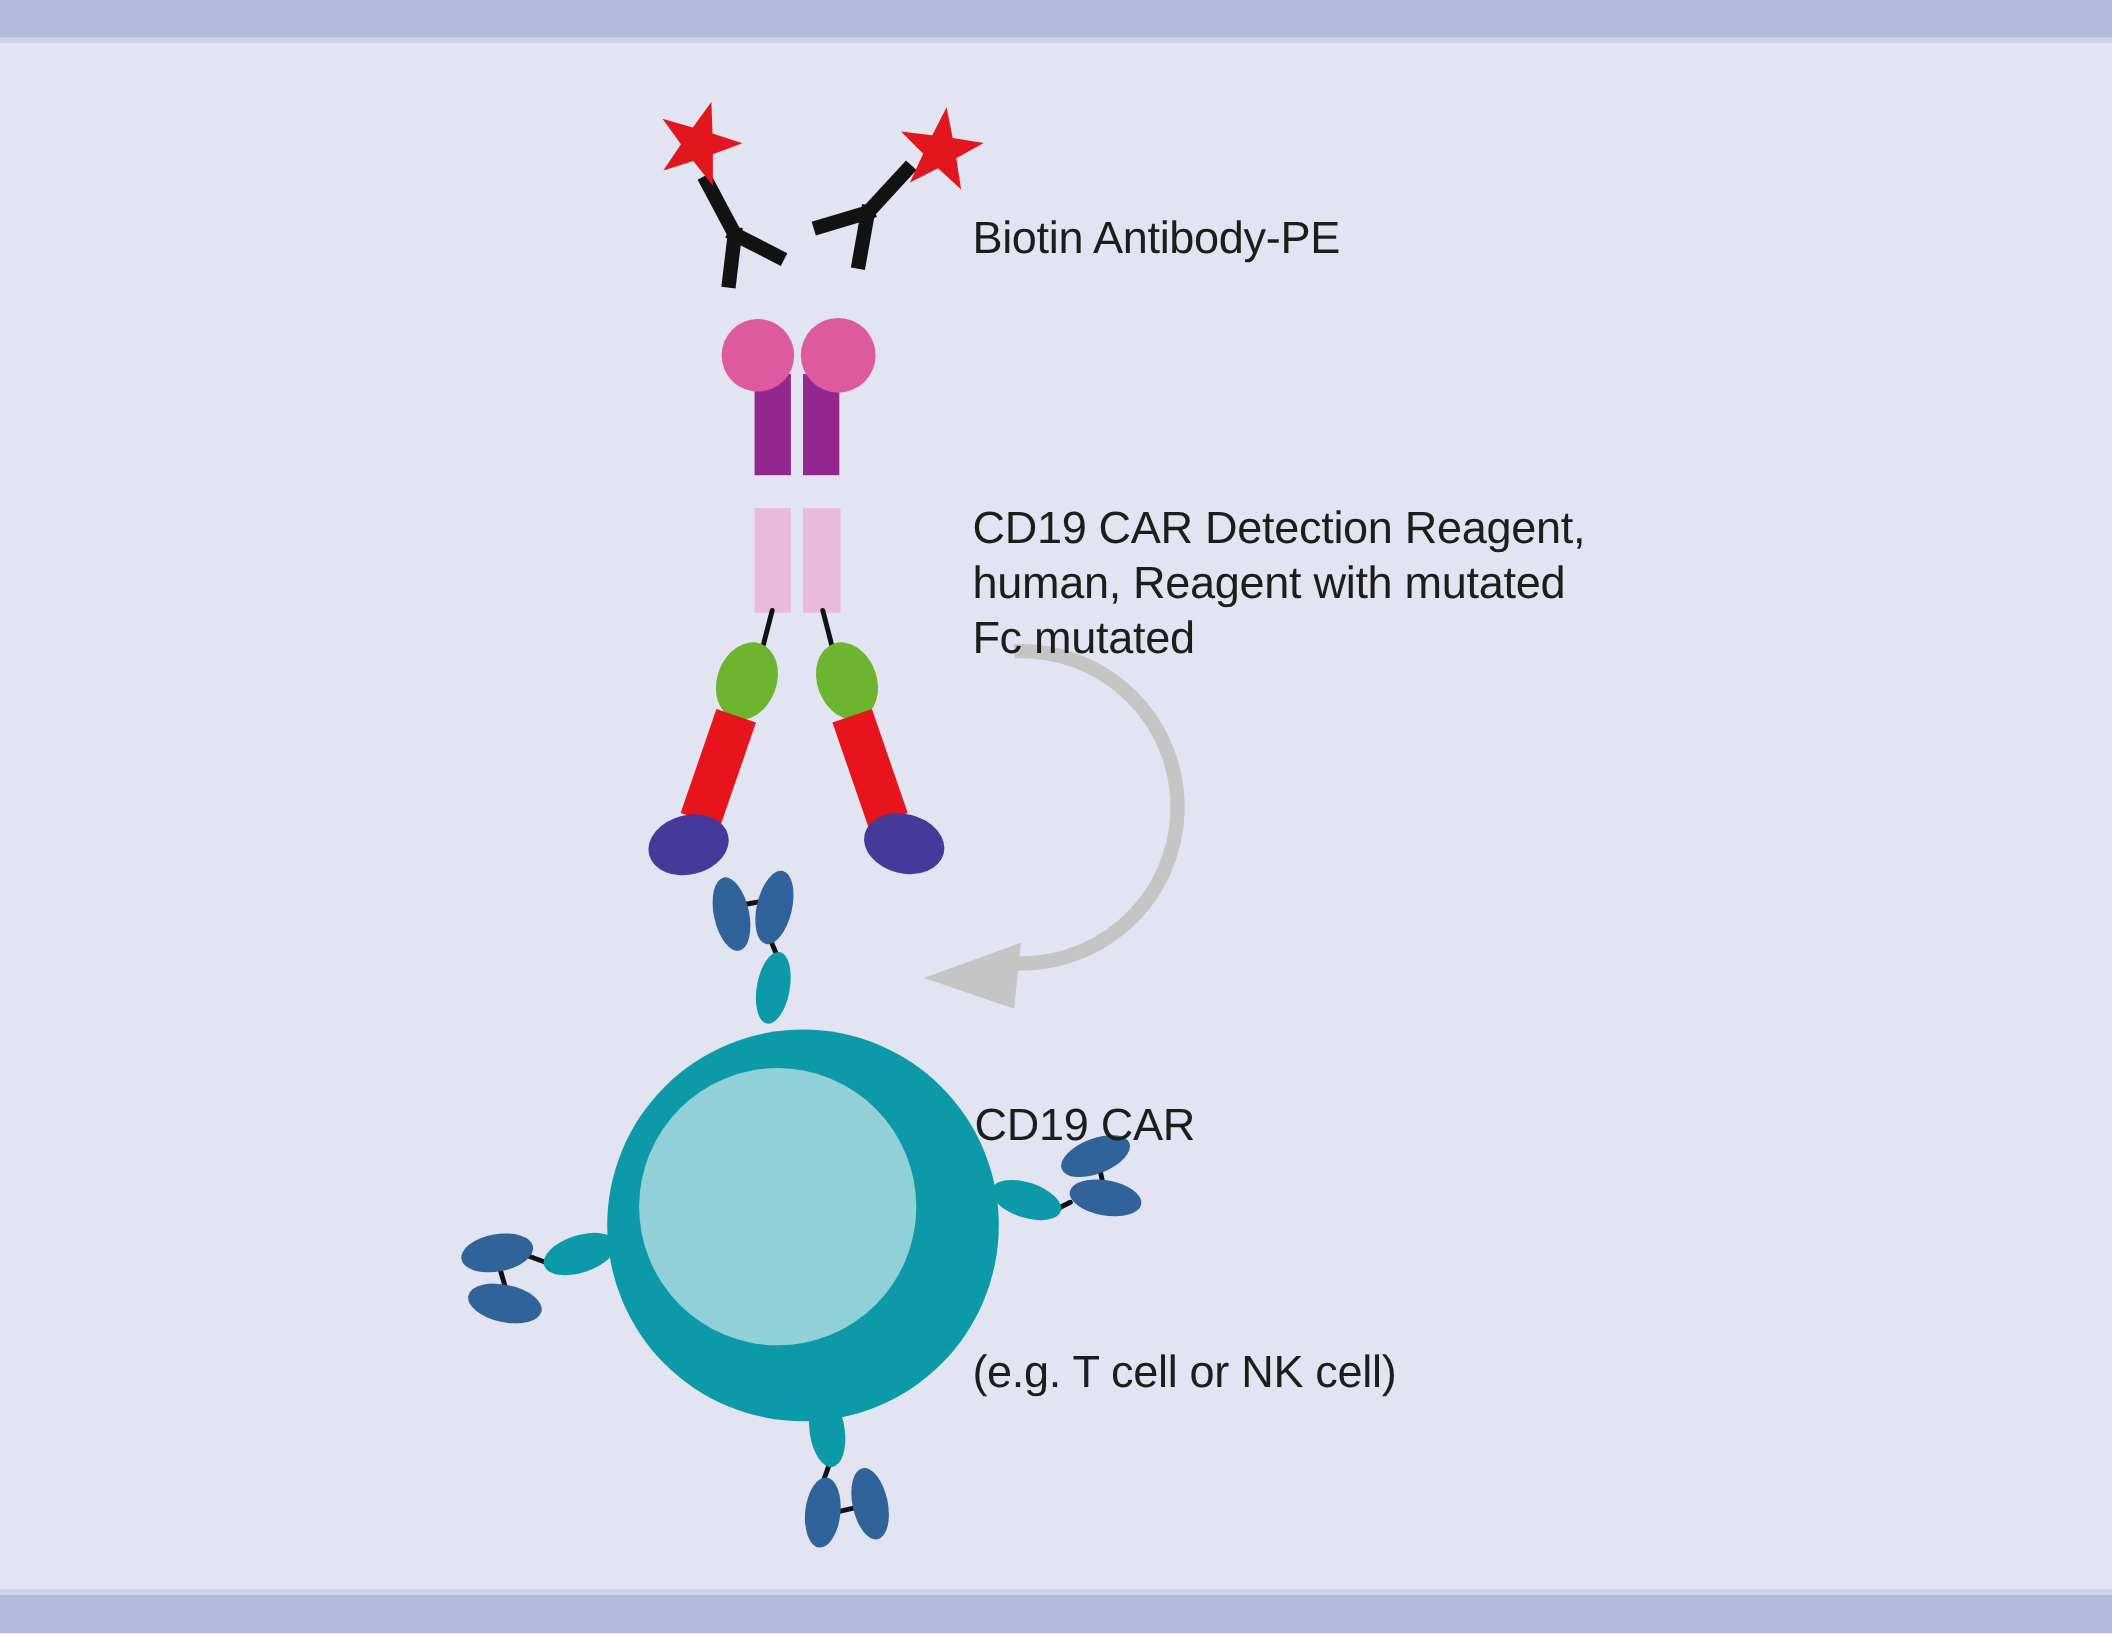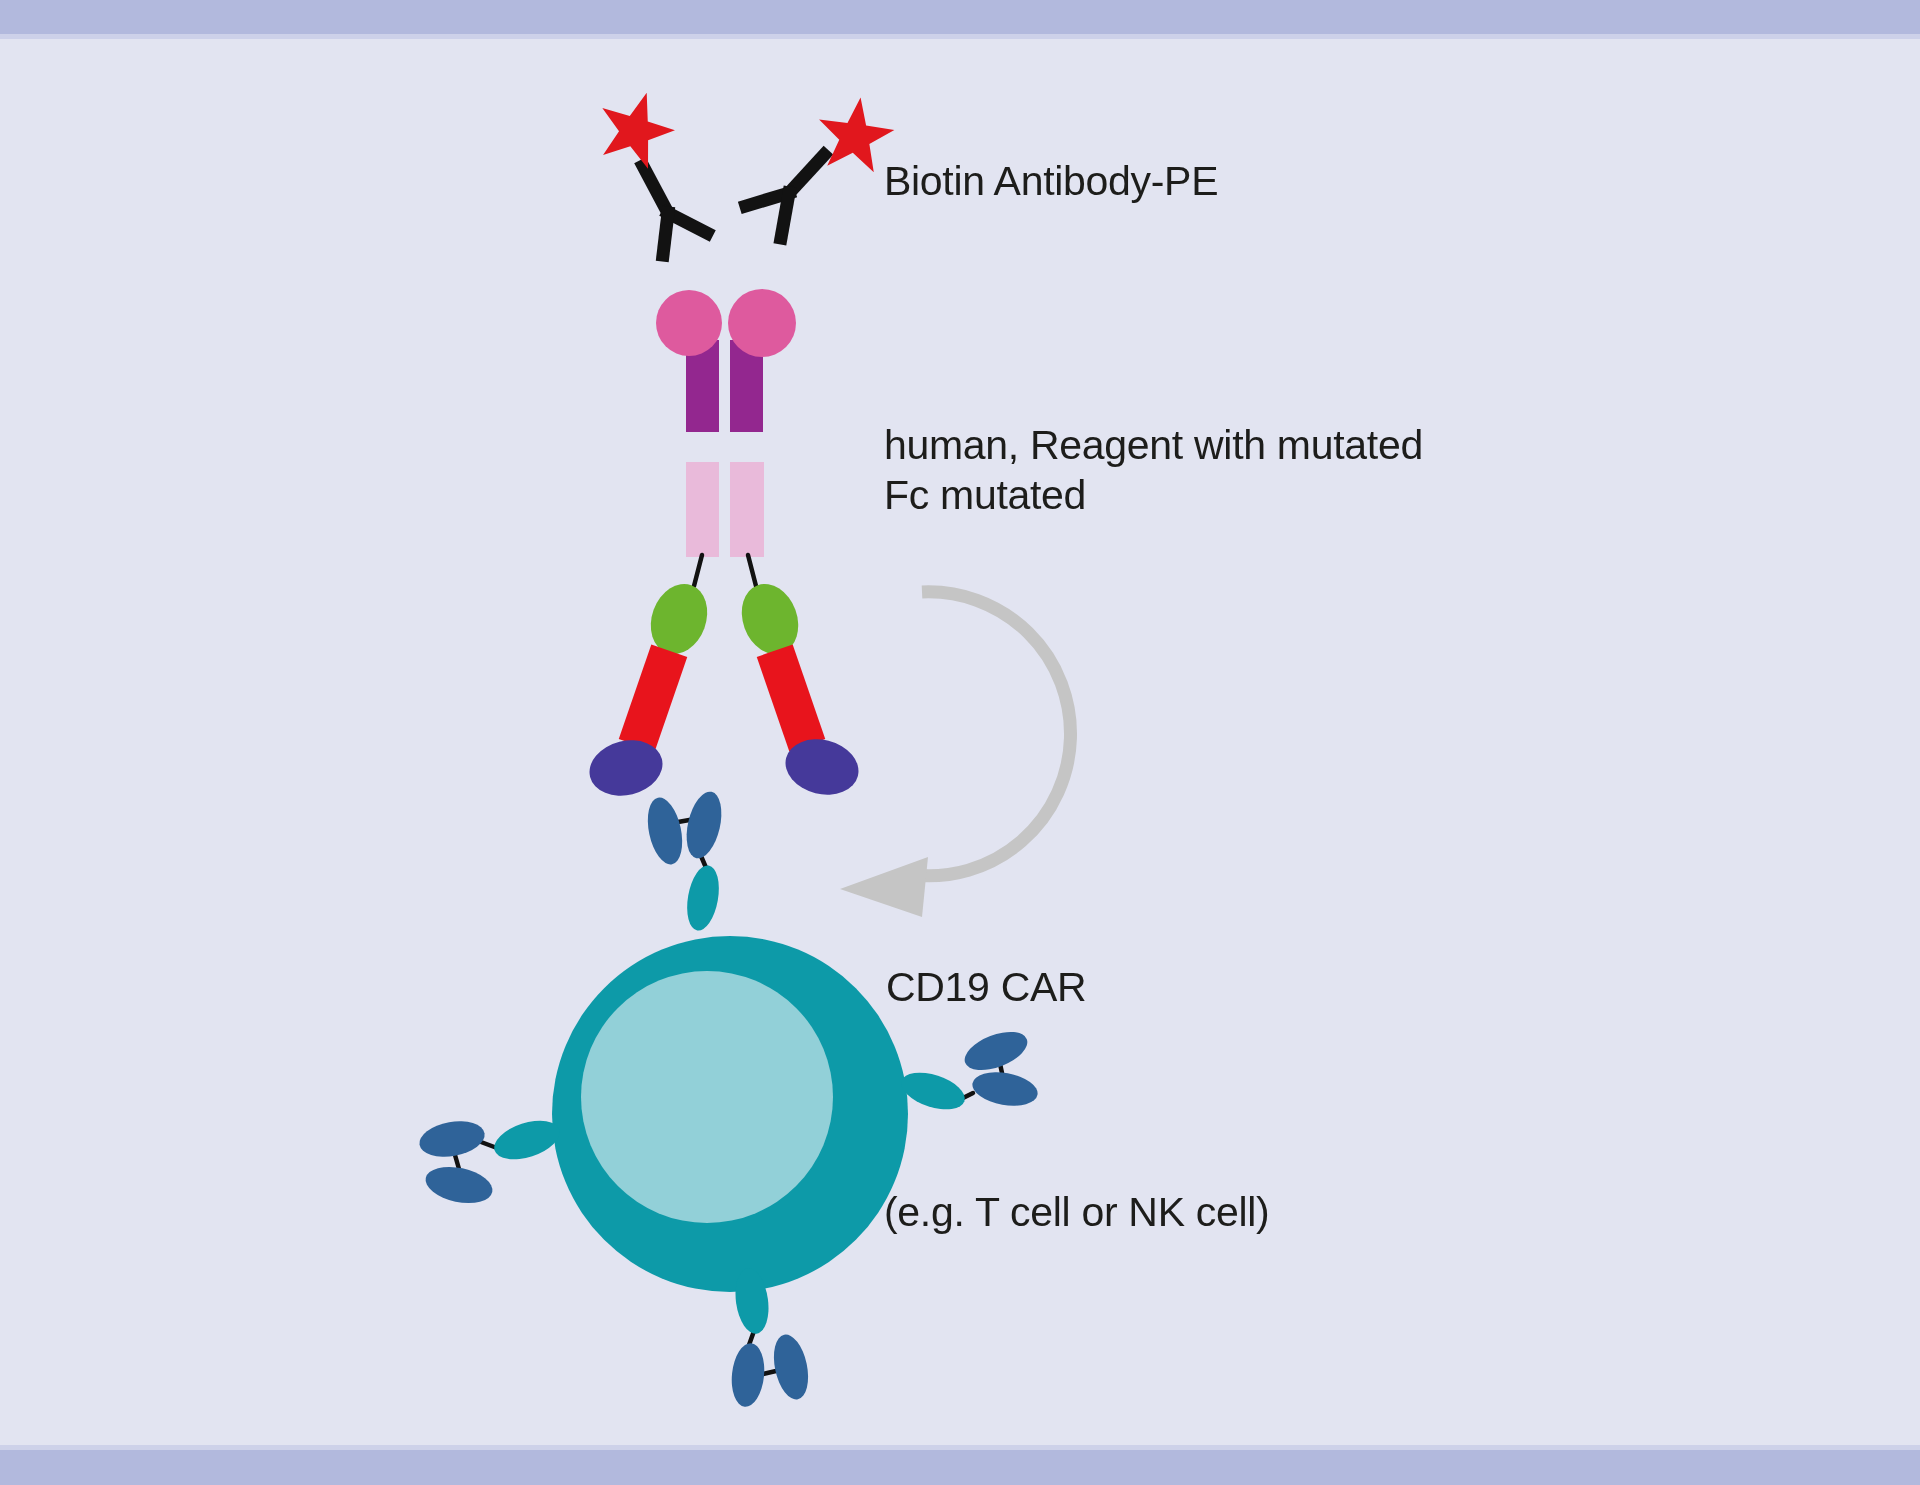--- a/index.html
+++ b/index.html
@@ -8,21 +8,21 @@
     background:var(--background,#e2e4f1);
     font-family:"Liberation Sans",sans-serif;
   }
   .band{position:absolute;left:0;width:100%;background:var(--border_band,#b2b9dd)}
   .band-top{top:0;height:34px;border-bottom:5px solid rgba(255,255,255,.35)}
   .band-bottom{bottom:0;height:35px;border-top:5px solid rgba(255,255,255,.35)}
   svg.art{position:absolute;left:0;top:0;width:1920px;height:1485px}
 
   .label{
     position:absolute;color:var(--text,#1d1d1b);
-    font-size:41px;line-height:50px;letter-spacing:-0.3px;white-space:nowrap;
+    font-size:41px;line-height:50px;letter-spacing:-0.3px;white-space:nowrap;margin-top:35px;
   }
   .label-biotin{left:884px;top:156px}
   .label-reagent{left:884px;top:420px}
   .label-cd19{left:886px;top:962px}
   .label-cell{left:884px;top:1180px;line-height:64px}
 
   
   .f-star{fill:var(--pe_star_red)}
   .ab{stroke:var(--antibody_black);stroke-width:13;stroke-linecap:square}
   .cn{stroke:var(--antibody_black);stroke-width:4.5;stroke-linecap:round}
@@ -122,20 +122,21 @@
       <line class="cn" x1="763" y1="1374" x2="776" y2="1371"></line>
       <ellipse class="f-teal" rx="16" ry="33" transform="translate(752,1301) rotate(-8)"></ellipse>
       <ellipse class="f-blue" rx="16" ry="32" transform="translate(748,1375) rotate(6)"></ellipse>
       <ellipse class="f-blue" rx="16" ry="33" transform="translate(791,1367) rotate(-12)"></ellipse>
     </g>
   </svg>
 
   <div class="label label-biotin">Biotin Antibody-PE</div>
 
   <div class="label label-reagent">
+    <div>CD19 CAR Detection Reagent,</div>
     <div>human, Reagent with mutated</div>
     <div>Fc mutated</div>
   </div>
 
   <div class="label label-cd19">CD19 CAR</div>
 
   <div class="label label-cell">
     <div>(e.g. T cell or NK cell)</div>
   </div>
 

